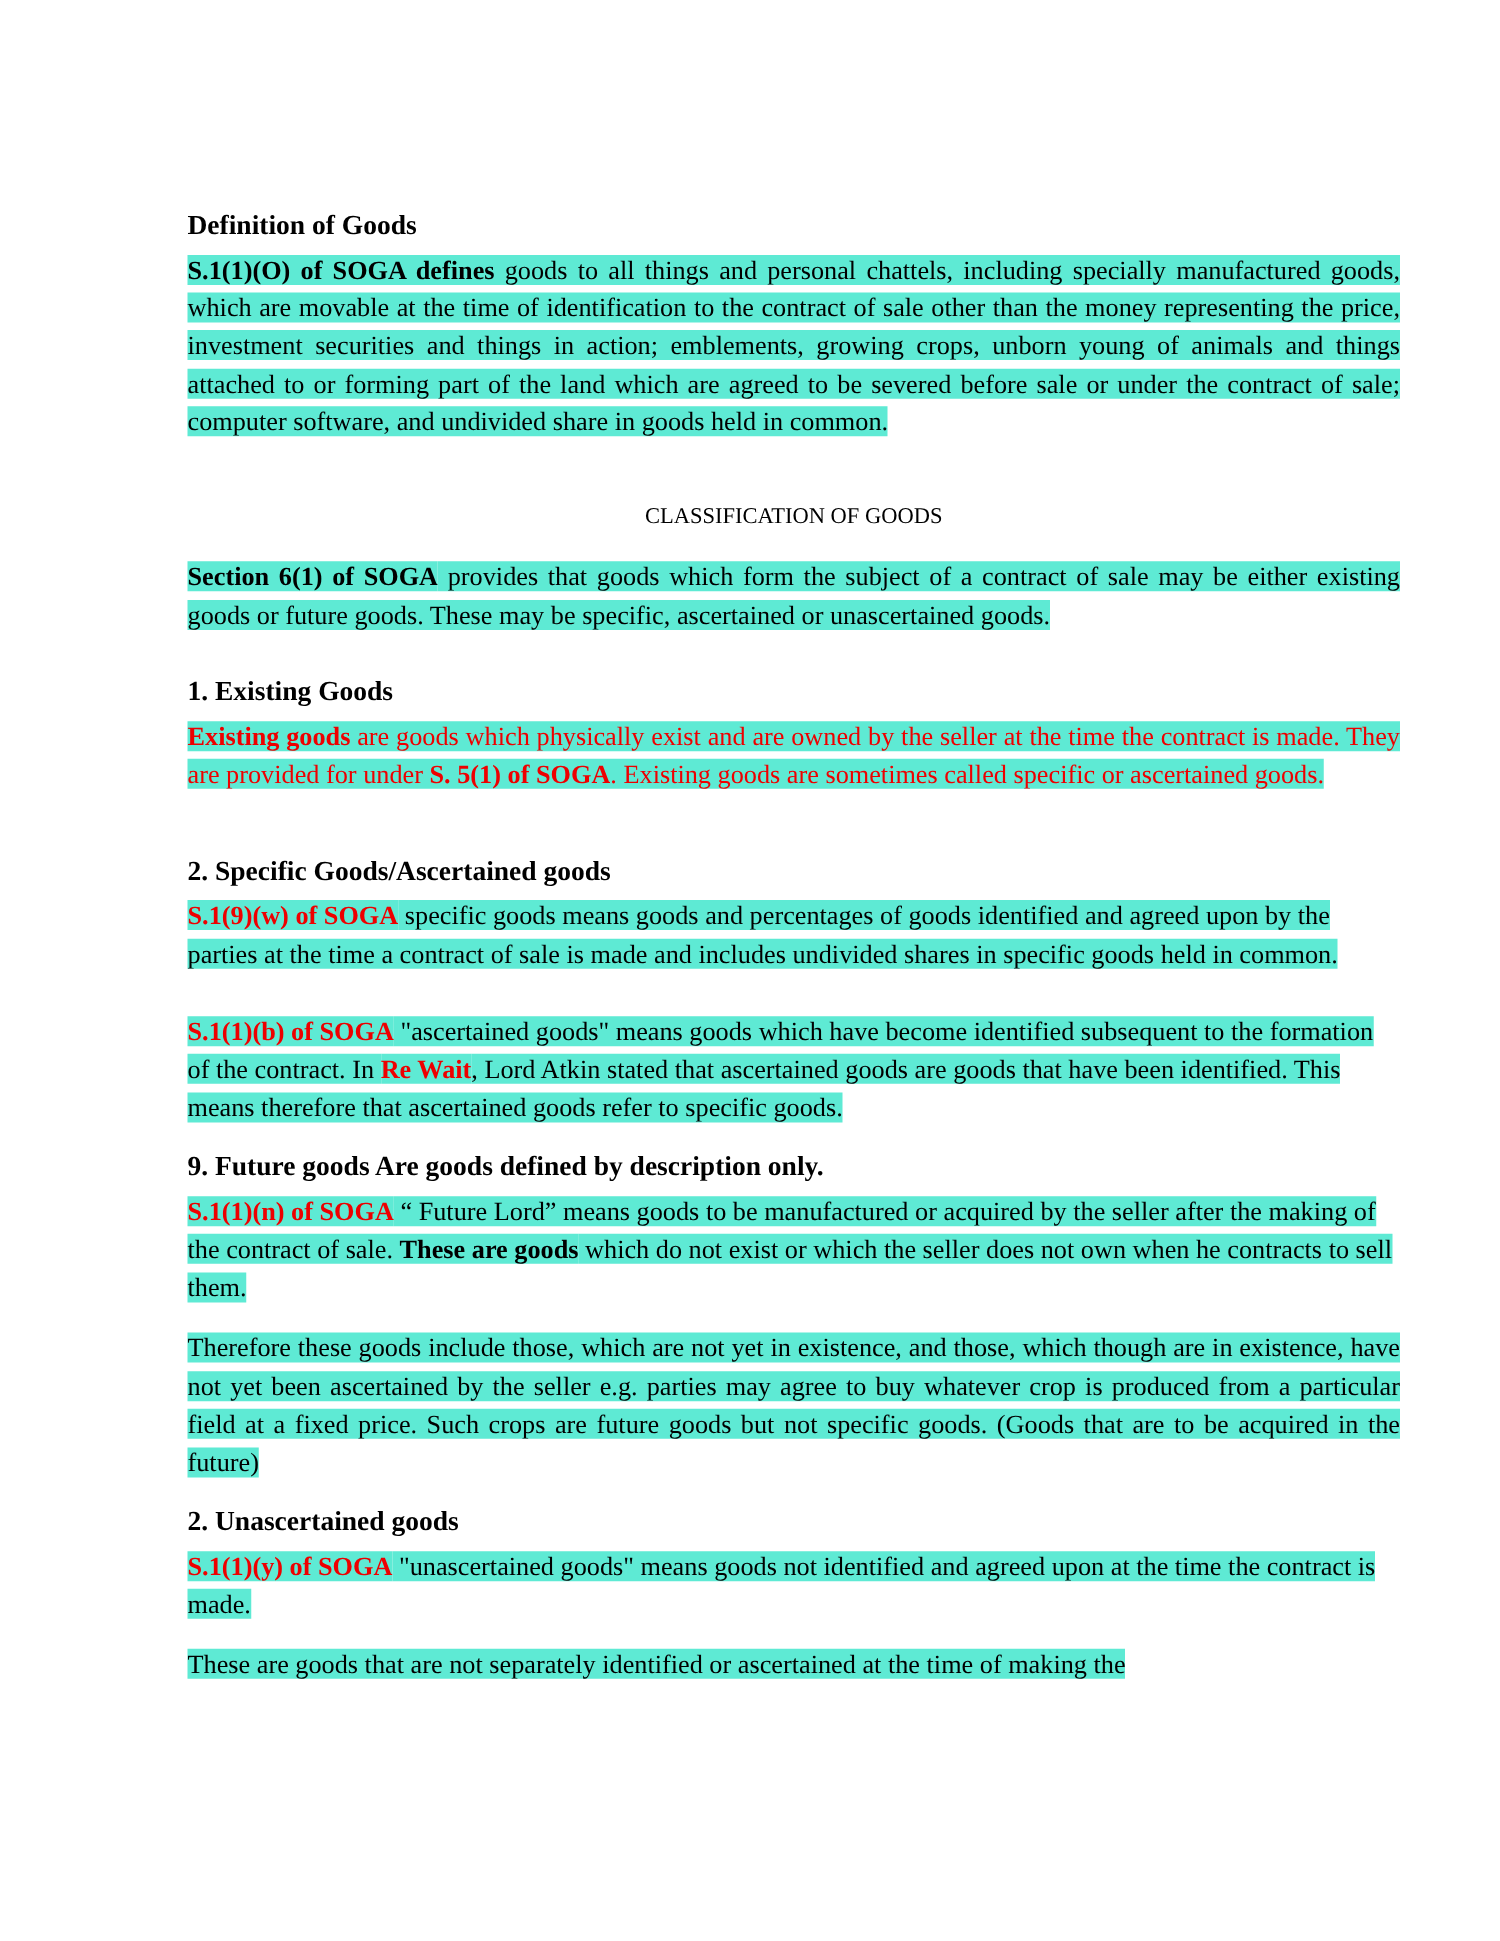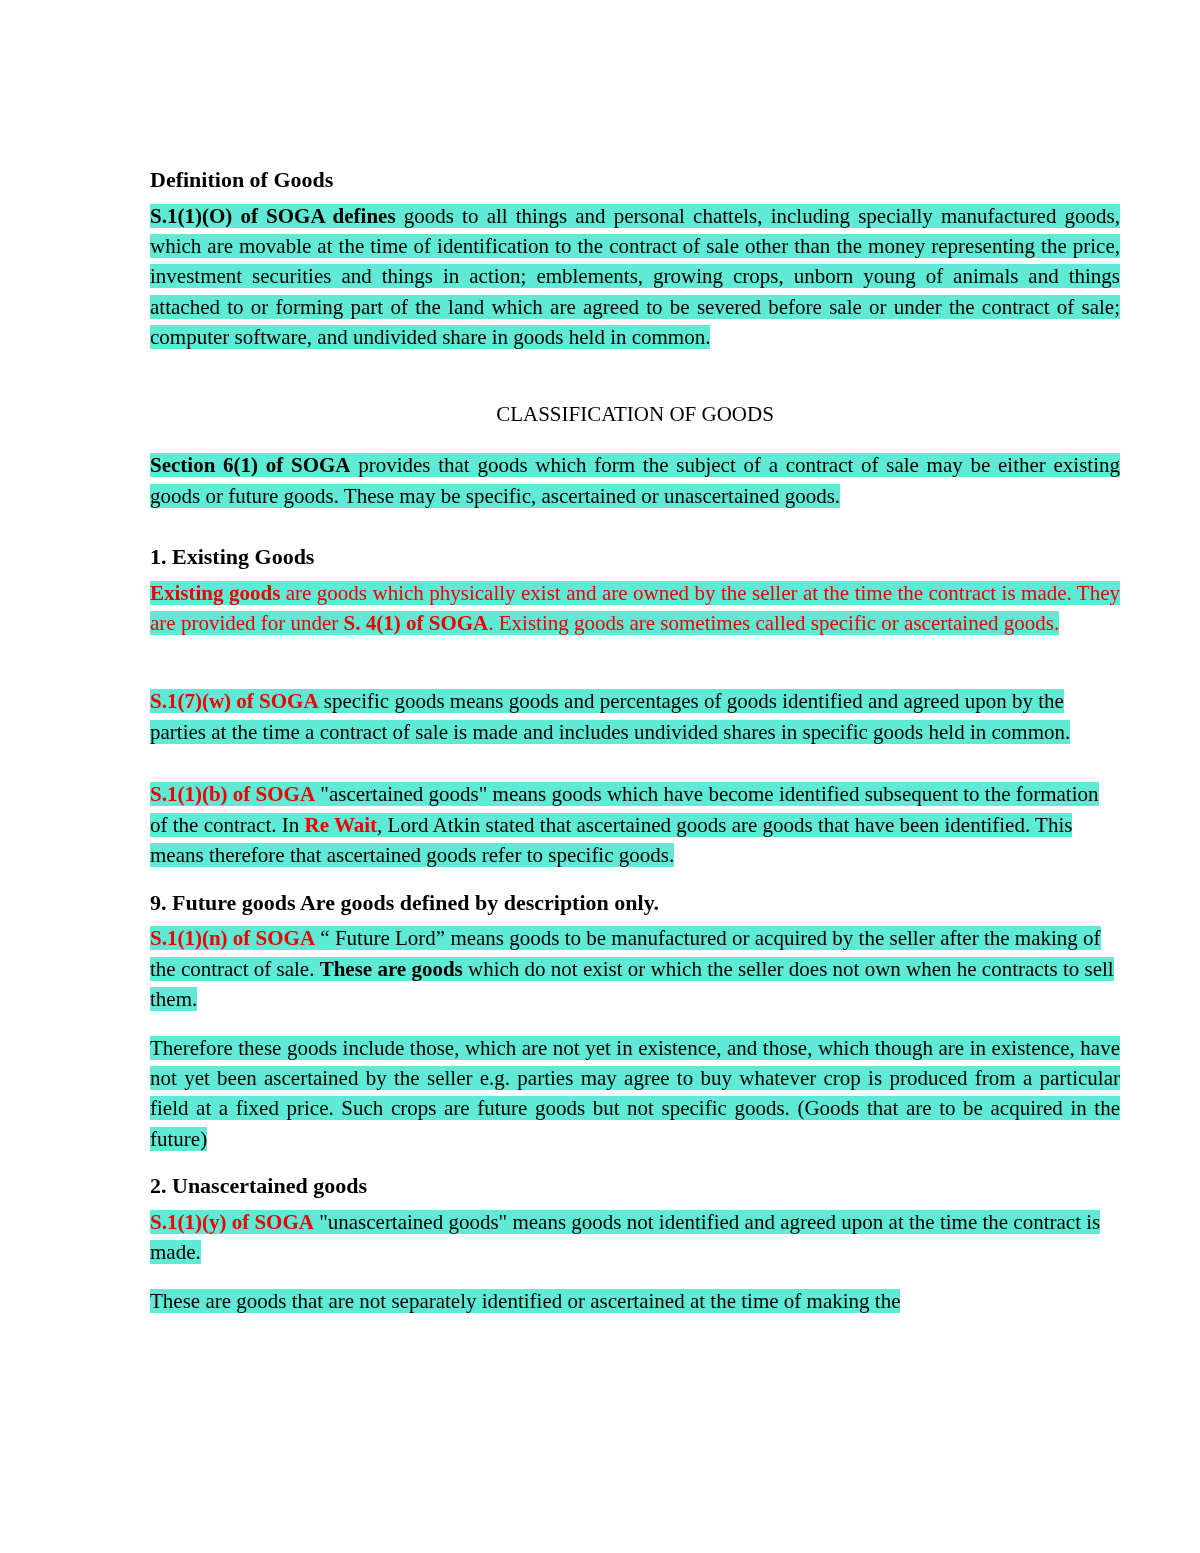--- a/index.html
+++ b/index.html
@@ -28,21 +28,21 @@
     font-weight: normal;
   }
   .heading {
     font-size: 22px;
     font-weight: bold;
     margin: 0 0 6px 0;
     line-height: 1.3;
   }
   .center-heading {
     text-align: center;
-    font-size: 21px;
+    font-size: 18px;
     font-weight: normal;
     margin: 0 0 22px 0;
     line-height: 1.3;
   }
   p.para {
     font-size: 21px;
     line-height: 1.45;
     margin: 0 0 18px 0;
     text-align: justify;
   }
@@ -77,26 +77,27 @@
   <div class="spacer-md"></div>
 
   <div class="center-heading">CLASSIFICATION OF GOODS</div>
 
   <p class="para"><span class="hl b">Section 6(1) of SOGA</span><span class="hl"> provides that goods which form the subject of a contract of sale may be either existing goods or future goods. These may be specific, ascertained or unascertained goods.</span></p>
 
   <div class="spacer-sm"></div>
 
   <div class="heading">1. Existing Goods</div>
 
-  <p class="para"><span class="hl red b">Existing goods</span><span class="hl red"> are goods which physically exist and are owned by the seller at the time the contract is made. They are provided for under </span><span class="hl red b">S. 4(1) of SOGA</span><span class="hl red">.   Existing goods are sometimes called specific or ascertained goods.</span></p>
+  <p class="para"><span class="hl red b">Existing goods</span><span class="hl red"> are goods which physically exist and are owned by the seller at the time the contract is made. They are provided for under </span><span class="hl red b">S. 5(1) of SOGA</span><span class="hl red">.   Existing goods are sometimes called specific or ascertained goods.</span></p>
 
   <div class="spacer-md"></div>
 
+  <div class="heading">2. Specific Goods/Ascertained goods</div>
 
-  <p class="para nojust"><span class="hl red b">S.1(7)(w) of SOGA</span><span class="hl"> specific goods means goods and percentages of goods identified and agreed upon by the parties at the time a contract of sale is made and includes undivided shares in specific goods held in common.</span></p>
+  <p class="para nojust"><span class="hl red b">S.1(9)(w) of SOGA</span><span class="hl"> specific goods means goods and percentages of goods identified and agreed upon by the parties at the time a contract of sale is made and includes undivided shares in specific goods held in common.</span></p>
 
   <div class="spacer-sm"></div>
 
   <p class="para nojust"><span class="hl red b">S.1(1)(b) of SOGA</span><span class="hl"> "ascertained goods" means goods which have become identified subsequent to the formation of the contract. In </span><span class="hl red b">Re Wait</span><span class="hl">, Lord Atkin stated that ascertained goods are goods that have been identified. This means therefore that ascertained goods refer to specific goods.</span></p>
 
   <div class="heading">9. Future goods Are goods defined by description only.</div>
 
   <p class="para nojust"><span class="hl red b">S.1(1)(n) of SOGA</span><span class="hl"> “ Future Lord” means goods to be manufactured or acquired by the seller after the making of the contract of sale. </span><span class="hl b">These are goods</span><span class="hl"> which do not exist or which the seller does not own when he contracts to sell them.</span></p>
 
   <p class="para"><span class="hl">Therefore these goods include those, which are not yet in existence, and those, which though are in existence, have not yet been ascertained by the seller e.g. parties may agree to buy whatever crop is produced from a particular field at a fixed price. Such crops are future goods but not specific goods.  (Goods that are to be acquired in the future)</span></p>

